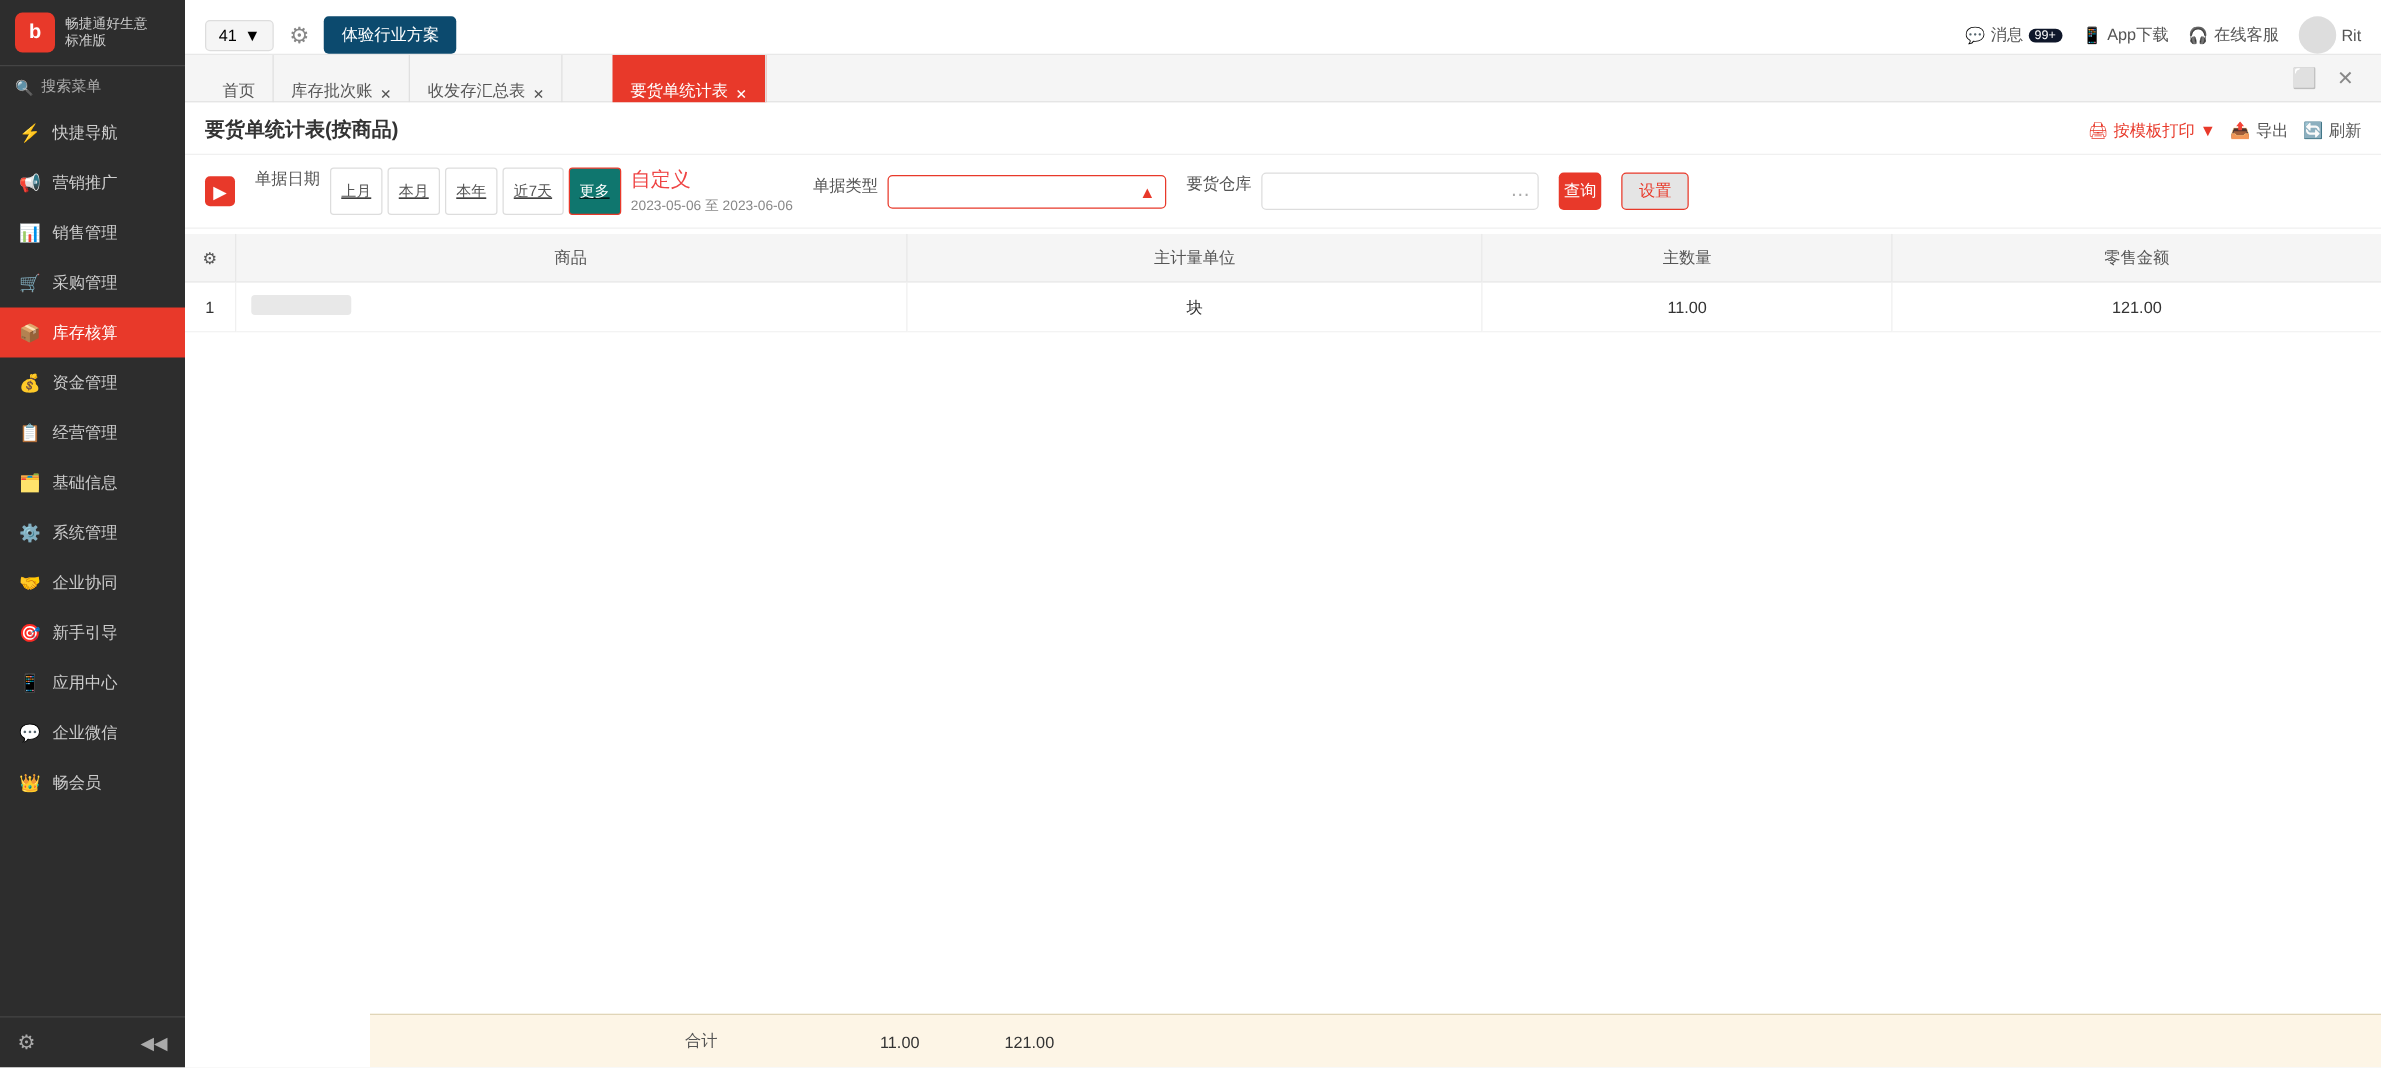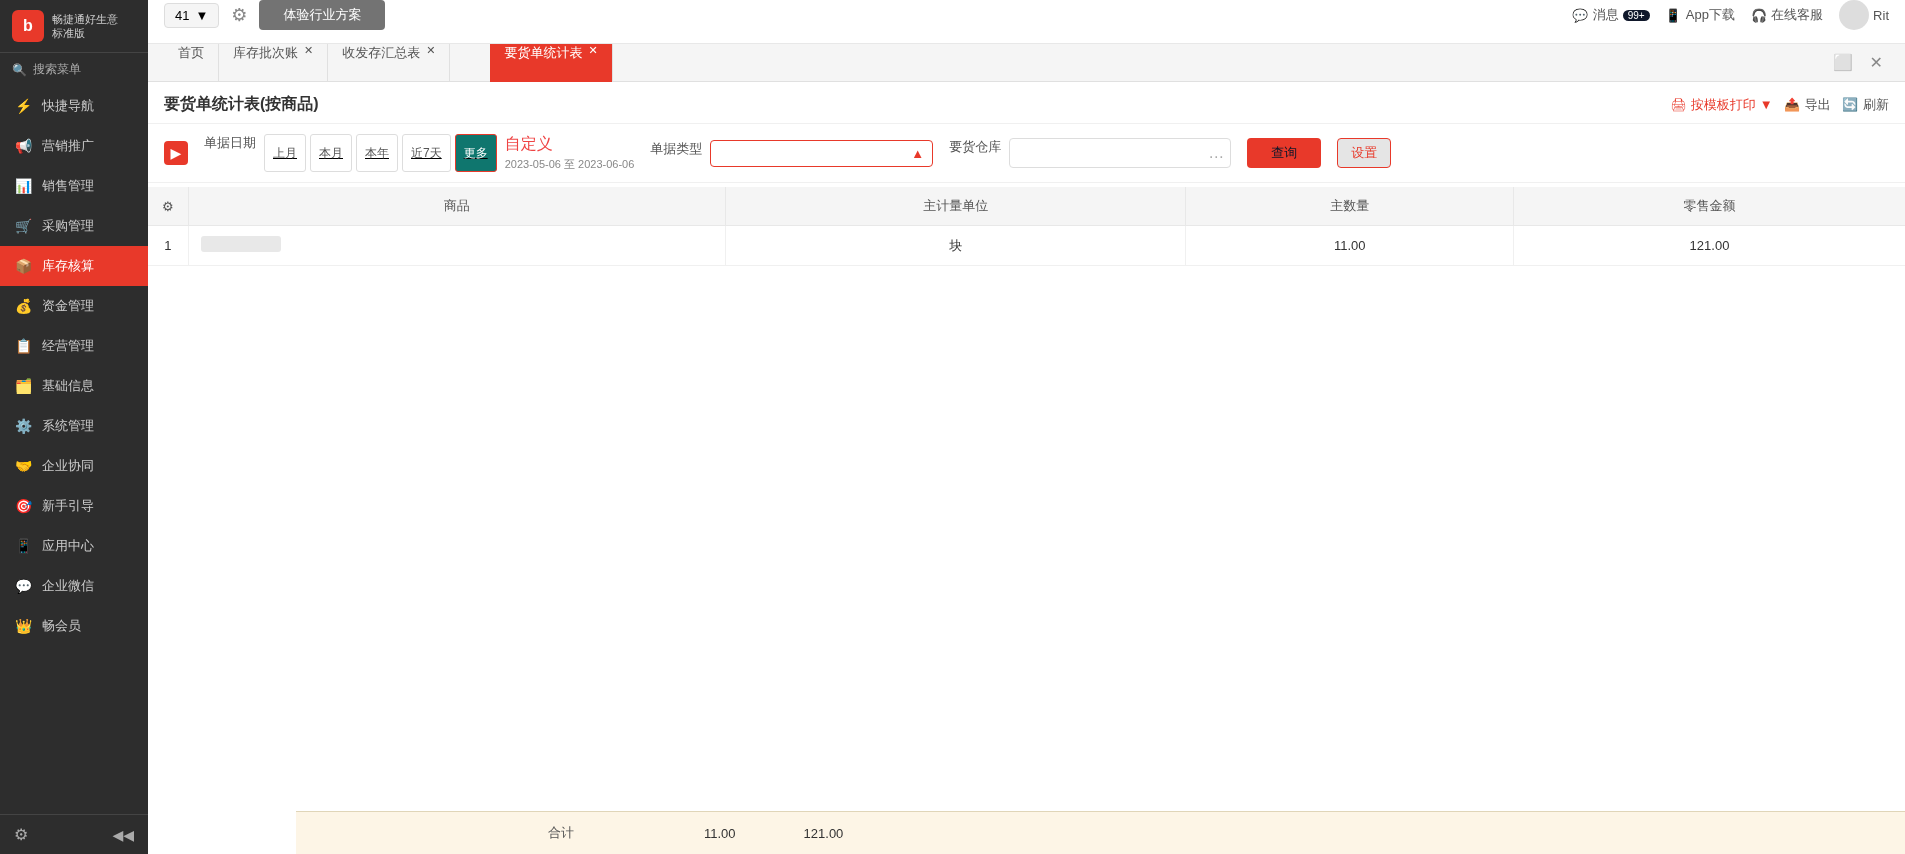--- a/index.html
+++ b/index.html
@@ -71,44 +71,44 @@
       display: flex;
       flex-direction: column;
       overflow: hidden;
     }
 
     
     .topbar {
       background: white;
       height: 44px;
       display: flex;
-      align-items: flex-start;
+      align-items: flex-end;
       padding: 0 16px;
       border-bottom: 1px solid #e8e8e8;
       justify-content: space-between;
       flex-shrink: 0;
     }
     .topbar-left { display: flex; align-items: center; gap: 12px; }
     .store-selector {
       display: flex;
       align-items: center;
       gap: 6px;
       background: #f5f5f5;
       border: 1px solid #ddd;
       border-radius: 4px;
       padding: 4px 10px;
       cursor: pointer;
       font-size: 13px;
     }
     .industry-btn {
-      background: #737373;
+      background: #0c4a6e;
       color: white;
       border: none;
       border-radius: 4px;
-      padding: 6px 24px;
+      padding: 6px 14px;
       cursor: pointer;
       font-size: 13px;
     }
     .topbar-right { display: flex; align-items: center; gap: 16px; font-size: 13px; color: #555; }
     .topbar-right-item { display: flex; align-items: center; gap: 4px; cursor: pointer; }
     .badge {
       background: #0f172a;
       color: white;
       border-radius: 10px;
       padding: 0 5px;
@@ -123,21 +123,21 @@
       background: #f5f5f5;
       border-bottom: 1px solid #e0e0e0;
       display: flex;
       align-items: center;
       padding: 0 16px;
       flex-shrink: 0;
       height: 38px;
     }
     .tab {
       display: flex;
-      align-items: flex-start;
+      align-items: flex-end;
       padding: 0 14px;
       height: 38px;
       cursor: pointer;
       font-size: 13px;
       color: #555;
       border-right: 1px solid #e0e0e0;
       gap: 6px;
     }
     .tab.active {
       background: #e8392a;
@@ -246,24 +246,24 @@
       border: none;
       outline: none;
       padding: 5px 8px;
       font-size: 13px;
       flex: 1;
       background: transparent;
     }
     .warehouse-more { padding: 5px 6px; color: #aaa; cursor: pointer; font-size: 16px; }
     .query-btn {
       background: #e8392a;
-      color: #0f172a;
+      color: #ffffff;
       border: none;
       border-radius: 4px;
-      padding: 6px 24px;
+      padding: 6px 4px;
       cursor: pointer;
       font-size: 13px;
     }
     .settings-btn {
       border: 1px solid #e8392a;
       color: #e8392a;
       background: #e5e5e5;
       border-radius: 4px;
       padding: 5px 13px;
       cursor: pointer;

